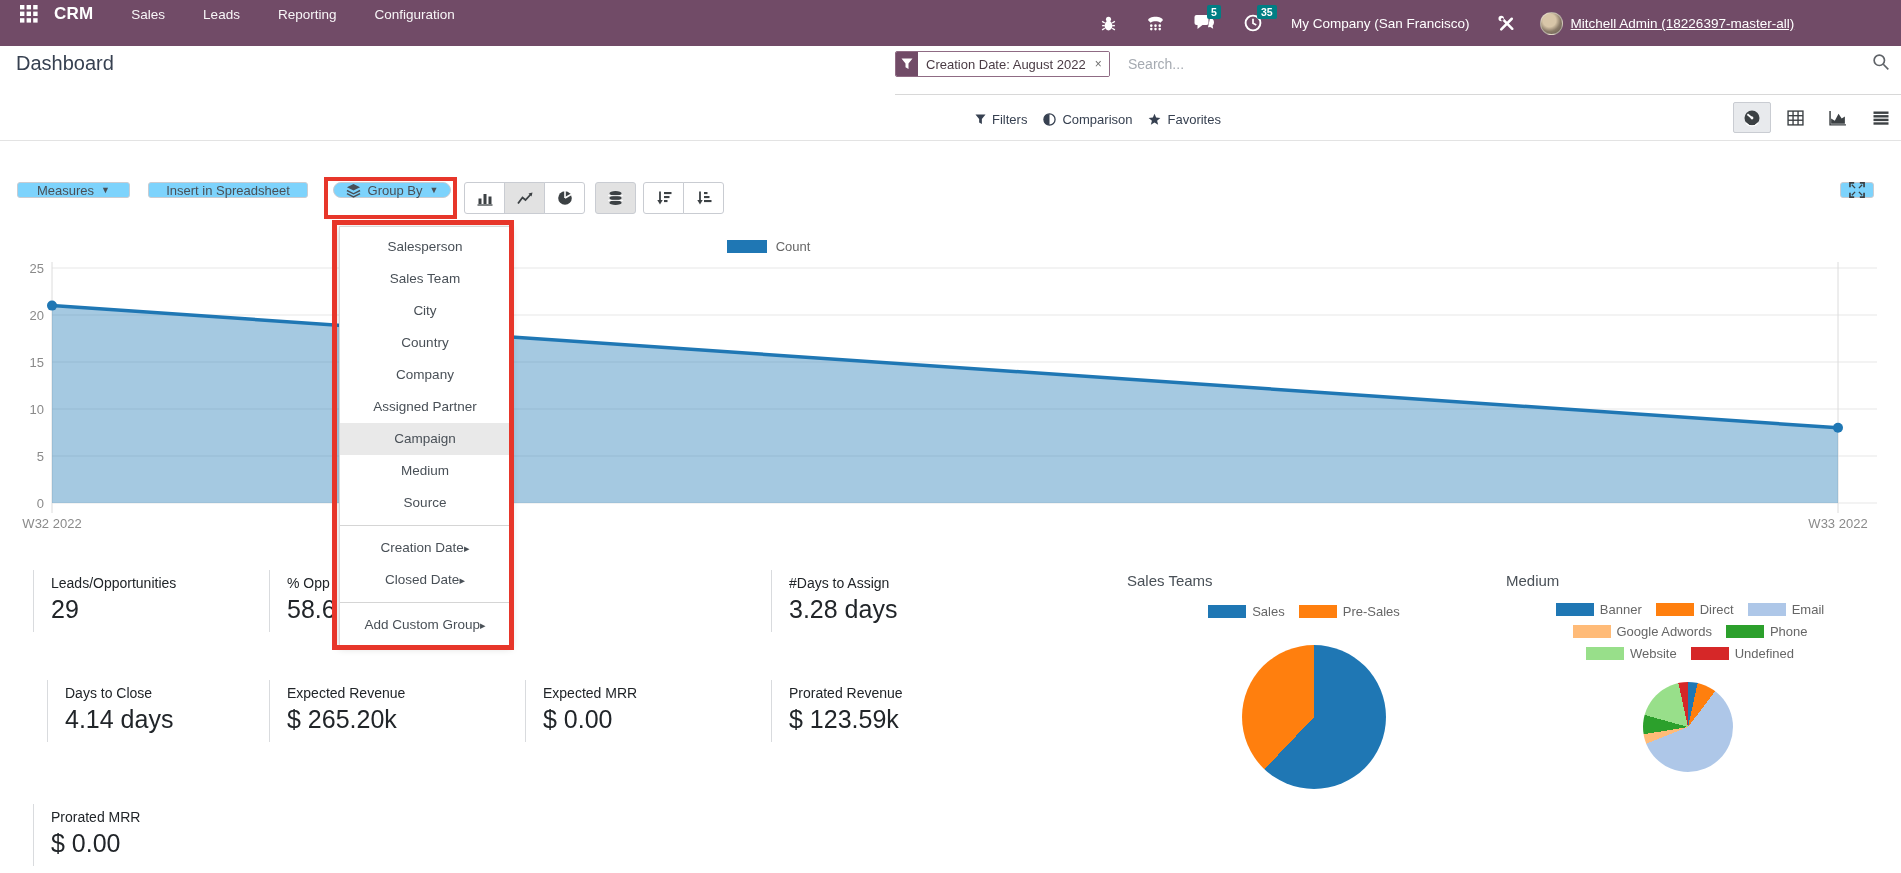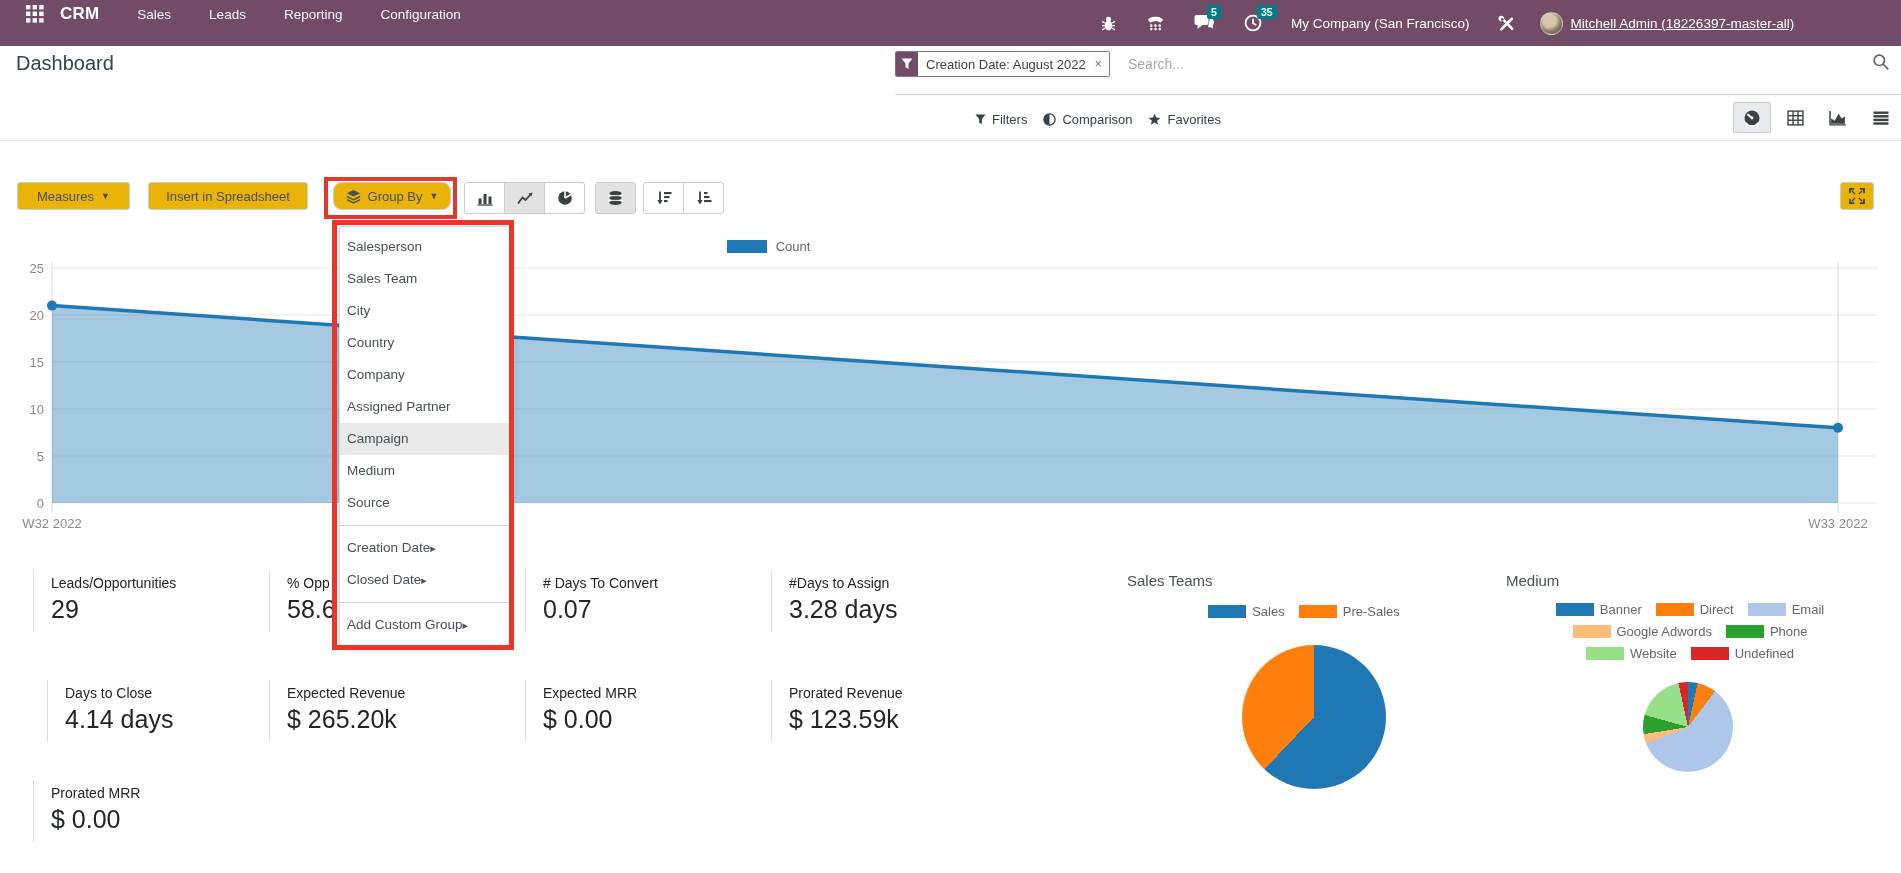--- a/index.html
+++ b/index.html
@@ -2,21 +2,21 @@
 <html><head>
 <meta charset="utf-8">
 <style>
   * { margin:0; padding:0; box-sizing:border-box; }
   html,body { background:#fff; }
   body { font-family:"Liberation Sans", sans-serif; }
   #screen { position:relative; width:1901px; height:873px; background:#fff; overflow:hidden; }
 
   
   .navbar { position:absolute; left:0; top:0; width:1901px; height:46px; background:#714B67; color:#fff; overflow:hidden; }
-  .nav-left { position:absolute; left:0; top:0; height:28px; display:flex; align-items:center; padding-left:26px;justify-content:center; }
+  .nav-left { position:absolute; left:0; top:0; height:28px; display:flex; align-items:center; padding-left:20px;justify-content:center; }
   .app-grid { display:inline-flex; cursor:pointer; }
   .brand { font-size:17px; font-weight:700; margin-left:16px; letter-spacing:.2px; }
   .nav-menu { font-size:13.5px; margin-left:38px; cursor:pointer; opacity:.95; }
   .nav-right { position:absolute; left:1100px; top:0; height:46px; display:flex; align-items:center; white-space:nowrap; font-size:13.5px; }
   .nav-ico { position:relative; margin-right:29px; display:inline-flex; align-items:center; cursor:pointer; }
   .badge { position:absolute; top:-9px; left:13px; background:#017e84; color:#fff; font-size:10.5px; line-height:14px; padding:0 4px; border-radius:2px; font-weight:700; }
   .nav-company { margin-right:27px; cursor:pointer; }
   .avatar { width:23px; height:23px; border-radius:50%; margin-right:8px; background:radial-gradient(circle at 40% 35%, #d8c6a8 0 35%, #8a7b68 60%, #5d5347 100%); border:1px solid rgba(255,255,255,.4); cursor:pointer; }
   .nav-user { cursor:pointer;text-decoration:underline; }
 
@@ -31,21 +31,21 @@
   .search-glass { position:absolute; left:1872px; top:53px; cursor:pointer; }
   .search-underline { position:absolute; left:895px; top:94px; width:1006px; height:1px; background:#d8d8d8; }
   .cp-filters { position:absolute; left:975px; top:112px; display:flex; gap:16px; font-size:13px; color:#374151; }
   .cp-filter-btn { display:flex; align-items:center; gap:6px; cursor:pointer; }
   .view-switcher { position:absolute; left:1733px; top:102px; display:flex; gap:5px; }
   .vs-btn { width:38px; height:31px; display:flex; align-items:center; justify-content:center; color:#3c4144; cursor:pointer; border:1px solid transparent; border-radius:2px; }
   .vs-btn.active { background:#e8eaed; border-color:#c9ccd2; }
   .cp-border { position:absolute; left:0; top:140px; width:1901px; height:1px; background:#e3e3e3; }
 
   
-  .btn { position:absolute; top:182px; height:28px; background:#eab308; border:1px solid #c9ccd2; border-radius:3px; color:#495057; font-size:13px; display:flex; align-items:center; justify-content:center; gap:7px; cursor:pointer; padding:0 10px; }
+  .btn { position:absolute; top:182px; height:16px; background:#7dd3fc; border:1px solid #c9ccd2; border-radius:3px; color:#495057; font-size:13px; display:flex; align-items:center; justify-content:center; gap:7px; cursor:pointer; padding:0 10px; }
   .btn .caret { font-size:9px; color:#495057; }
   .btn-group { position:absolute; top:182px; display:flex; }
   .btn-group .ibtn { width:41px; height:32px; background:#fff; border:1px solid #c9ccd2; display:flex; align-items:center; justify-content:center; color:#3c4144; cursor:pointer; margin-left:-1px; }
   .btn-group .ibtn:first-child { margin-left:0; border-radius:3px 0 0 3px; }
   .btn-group .ibtn:last-child { border-radius:0 3px 3px 0; }
   .btn-group .ibtn.single { border-radius:3px; }
   .ibtn.active { background:#e2e2e2; }
 
   
   .line-legend { position:absolute; left:0; top:239px; width:1537px; display:flex; justify-content:center; align-items:center; gap:9px; }
@@ -61,21 +61,21 @@
   
   .pie-title { position:absolute; font-size:15px; color:#495057; }
   .pie-legend { position:absolute; width:330px; display:flex; flex-wrap:wrap; justify-content:center; column-gap:14px; row-gap:7px; }
   .legend-item { display:inline-flex; align-items:center; gap:6px; cursor:pointer; }
   .legend-item .sw { width:38px; height:13px; display:inline-block; }
   .legend-item .lb { font-size:13px; color:#666; white-space:nowrap; }
   .pie { position:absolute; border-radius:50%; cursor:pointer; }
 
   
   .dropdown { position:absolute; left:339px; top:226px; width:172px; background:#fff; border:1px solid #d8d8d8; box-shadow:0 2px 8px rgba(0,0,0,.18); padding:4px 0; z-index:50; }
-  .dd-item { height:32px; line-height:32px; padding:0 7px; font-size:13.5px; color:#495057; cursor:pointer; display:flex; justify-content:flex-start; align-items:center; }
+  .dd-item { height:32px; line-height:32px; padding:0 7px; font-size:13.5px; color:#495057; cursor:pointer; display:flex; justify-content:center; align-items:center; }
   .dd-item.hover { background:#e9e9e9; }
   .dd-item .arr { font-size:11px; color:#495057; }
   .dd-sep { border-top:1px solid #d5d5d5; margin:6px 0; }
 
   
   .ann1 { position:absolute; left:324px; top:177px; width:133px; height:42px; border:4px solid #e7362a; z-index:60; pointer-events:none; }
   .ann2 { position:absolute; left:332px; top:220px; width:182px; height:430px; border:5px solid #e7362a; z-index:60; pointer-events:none; }
 </style>
 </head>
 <body>
@@ -368,24 +368,20 @@
     </svg>
 
   <div class="kpi" style="left:33px; top:570px;">
     <div class="k-label">Leads/Opportunities</div>
     <div class="k-value">29</div>
   </div>
   <div class="kpi" style="left:269px; top:570px;">
     <div class="k-label">% Opp</div>
     <div class="k-value">58.6</div>
   </div>
-  <div class="kpi" style="left:525px; top:570px;">
-    <div class="k-label"># Days To Convert</div>
-    <div class="k-value">0.07</div>
-  </div>
   <div class="kpi" style="left:771px; top:570px;">
     <div class="k-label">#Days to Assign</div>
     <div class="k-value">3.28 days</div>
   </div>
 
   <div class="kpi" style="left:47px; top:680px;">
     <div class="k-label">Days to Close</div>
     <div class="k-value">4.14 days</div>
   </div>
   <div class="kpi" style="left:269px; top:680px;">
@@ -394,21 +390,21 @@
   </div>
   <div class="kpi" style="left:525px; top:680px;">
     <div class="k-label">Expected MRR</div>
     <div class="k-value">$ 0.00</div>
   </div>
   <div class="kpi" style="left:771px; top:680px;">
     <div class="k-label">Prorated Revenue</div>
     <div class="k-value">$ 123.59k</div>
   </div>
 
-  <div class="kpi" style="left:33px; top:780px;">
+  <div class="kpi" style="left:33px; top:804px;">
     <div class="k-label">Prorated MRR</div>
     <div class="k-value">$ 0.00</div>
   </div>
 
   <div class="pie-title" style="left:1127px; top:572px;">Sales Teams</div>
   <div class="pie-legend" style="left:1139px; top:604px;">
       <span class="legend-item">
         <span class="sw" style="background: rgb(31, 119, 180);"></span>
         <span class="lb">Sales</span>
       </span>

